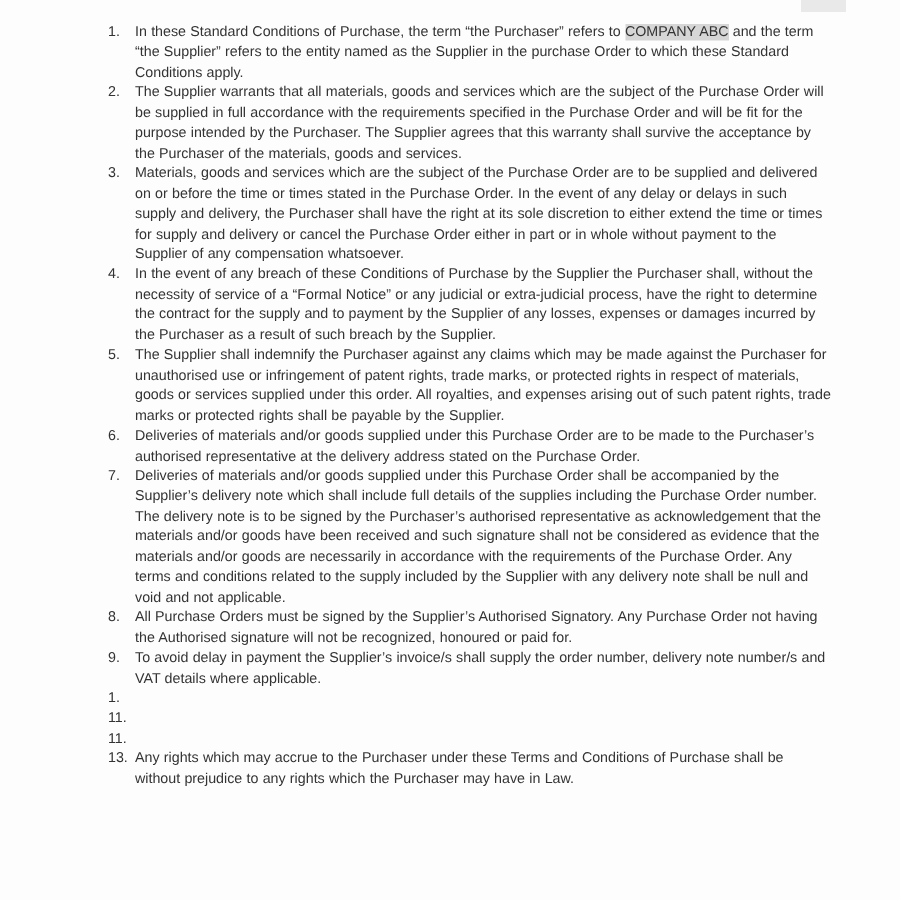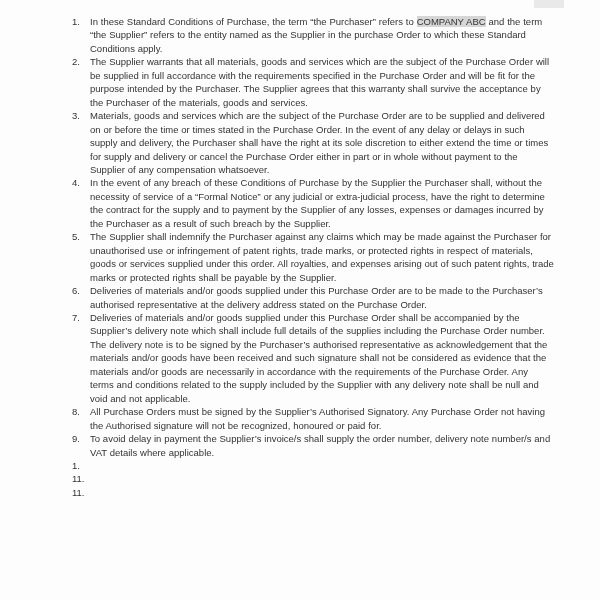--- a/index.html
+++ b/index.html
@@ -109,14 +109,18 @@
   </li>
 
   <li class="condition-item">
     <span class="num">11.</span>
   </li>
 
   <li class="condition-item">
     <span class="num">11.</span>
   </li>
 
+  <li class="condition-item">
+    <span class="num">13.</span>
+    <span class="txt"><span>Any rights which may accrue to the Purchaser under these Terms and Conditions of Purchase shall be without prejudice to any rights which the Purchaser may have in Law.</span></span>
+  </li>
 </ol>
 </div>
 
 </body></html>

